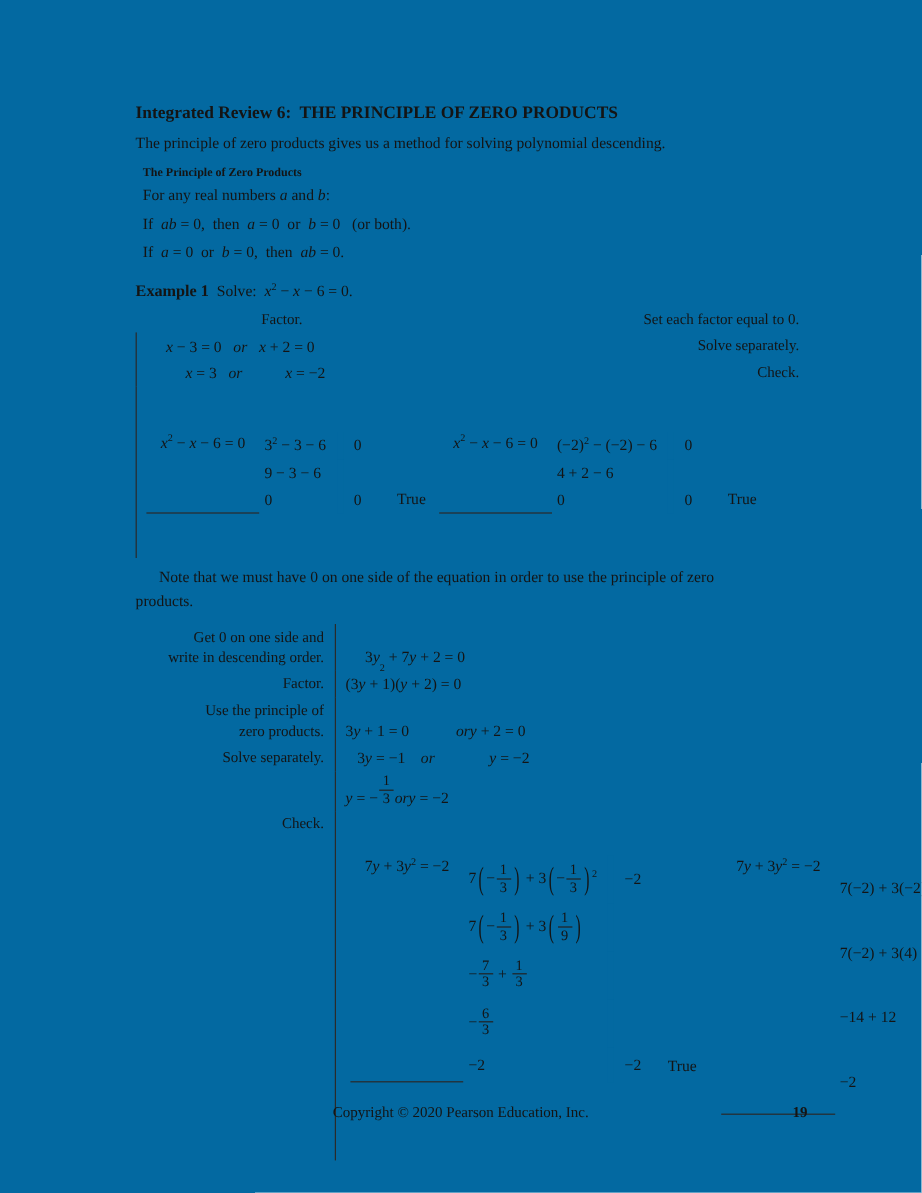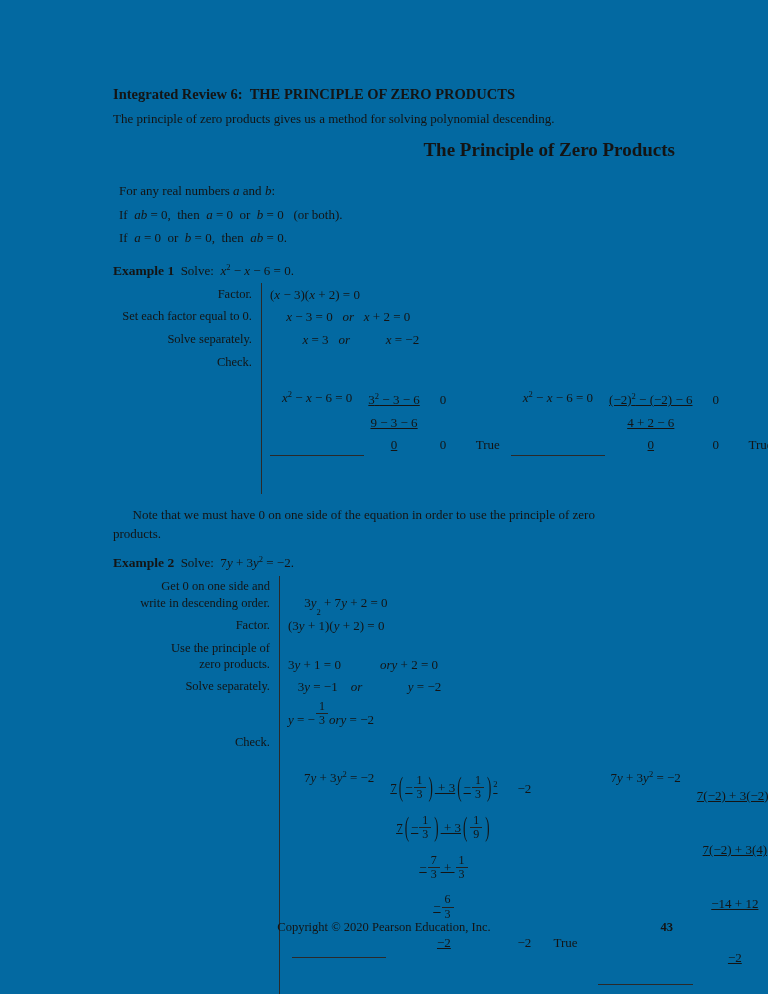--- a/index.html
+++ b/index.html
@@ -10,21 +10,21 @@
     box-sizing:border-box;
     padding:86px 93px 0 113px;
     font-family:"Liberation Serif","DejaVu Serif",serif;
     font-size:13px;color:#141414;
     overflow:hidden;
   }
   .pre{white-space:pre;}
   h1.title{font-size:14.5px;font-weight:bold;margin:0 0 8px 0;white-space:pre;}
   p.intro{margin:0 0 12px 0;}
   .principle{margin:0 0 14px 6px;}
-  .principle h2{font-size:19px;font-weight:bold;margin:0 0 20px 0;text-align:right;}
+  .principle h2{font-size:10px;font-weight:bold;margin:0 0 3px 0;}
   .principle .pline{margin:0 0 4px 0;line-height:1.5;}
   .ex-head{margin:2px 0 3px 0;line-height:1.4;}
   .exname{font-weight:bold;font-size:13.5px;}
   .steps{display:grid;margin:0;}
   .steps1{grid-template-columns:148px 1fr;}
   .steps2{grid-template-columns:166px 1fr;}
   .slabel{
     text-align:right;padding:2.5px 9px 2.5px 0;
     white-space:pre;line-height:1.35;font-size:12.5px;
   }
@@ -47,23 +47,23 @@
   .check-pair{display:flex;align-items:flex-start;}
   .cp1{gap:48px;margin-left:0px;}
   .cp2{gap:58px;margin-left:4px;}
   .ctable{display:flex;flex-direction:row;width:max-content;}
   .chead{
     text-align:center;border-bottom:1px solid #2a2a2a;
     padding:0 12px 2px 12px;white-space:pre;
   }
   .cgrid{display:grid;grid-template-columns:1fr max-content;}
   .ccl{
-    text-align:right;border-right:2px solid #0369a1;
+    text-align:right;border-right:5px solid #0369a1;
     padding:2.5px 9px 2.5px 4px;
-    display:flex;justify-content:center;align-items:center;white-space:pre;text-decoration:underline;
+    display:flex;justify-content:flex-start;align-items:center;white-space:pre;
   }
   .ccr{
     padding:2.5px 5px 2.5px 9px;
     display:flex;align-items:center;white-space:pre;position:relative;
     min-width:18px;
   }
   .cgrid3 > div{padding-top:6px;padding-bottom:6px;}
   .cgrid4 > div{min-height:49px;}
   .tnote{position:absolute;left:100%;margin-left:13px;top:50%;transform:translateY(-50%);}
   .m{white-space:pre;}
@@ -82,21 +82,20 @@
     <h2>The Principle of Zero Products</h2>
     <p class="pline pre">For any real numbers <i>a</i> and <i>b</i>:</p>
     <p class="pline pre">If  <i>ab</i> = 0,  then  <i>a</i> = 0  or  <i>b</i> = 0   (or both).</p>
     <p class="pline pre">If  <i>a</i> = 0  or  <i>b</i> = 0,  then  <i>ab</i> = 0.</p>
   </section>
 
   <p class="ex-head"><b class="exname">Example 1</b><span class="pre">  Solve:  <i>x</i><sup>2</sup> − <i>x</i> − 6 = 0.</span></p>
 
   <div class="steps steps1">
     <div class="slabel">Factor.</div>
-    <div class="smath">(<i>x</i> − 3)(<i>x</i> + 2) = 0</div>
 
     <div class="slabel">Set each factor equal to 0.</div>
     <div class="smath">     <i>x</i> − 3 = 0   <i>or</i>   <i>x</i> + 2 = 0</div>
 
     <div class="slabel">Solve separately.</div>
     <div class="smath">          <i>x</i> = 3   <i>or</i>           <i>x</i> = −2</div>
 
     <div class="slabel">Check.</div>
     <div class="smath">
       <div class="check-pair cp1">
@@ -127,21 +126,20 @@
 
       </div>
     </div>
 
     <div class="slabel"></div>
   </div>
 
   <p class="note">      Note that we must have 0 on one side of the equation in order to use the principle of zero
 products.</p>
 
-  <p class="ex-head"><b class="exname">Example 2</b><span class="pre">  Solve:  7<i>y</i> + 3<i>y</i><sup>2</sup> = −2.</span></p>
 
   <div class="steps steps2">
     <div class="slabel">Get 0 on one side and
 write in descending order.</div>
     <div class="smath vc">     3<i>y</i><sup>2</sup> + 7<i>y</i> + 2 = 0</div>
 
     <div class="slabel">Factor.</div>
     <div class="smath">(3<i>y</i> + 1)(<i>y</i> + 2) = 0</div>
 
     <div class="slabel">Use the principle of
@@ -188,16 +186,16 @@
           </div>
         </div>
 
       </div>
     </div>
 
   </div>
 
   <div class="footer">
     <span class="copyright">Copyright © 2020 Pearson Education, Inc.</span>
-    <span class="pageno">43</span>
+    <span class="pageno">19</span>
   </div>
 
 </div>
 
 </body></html>

